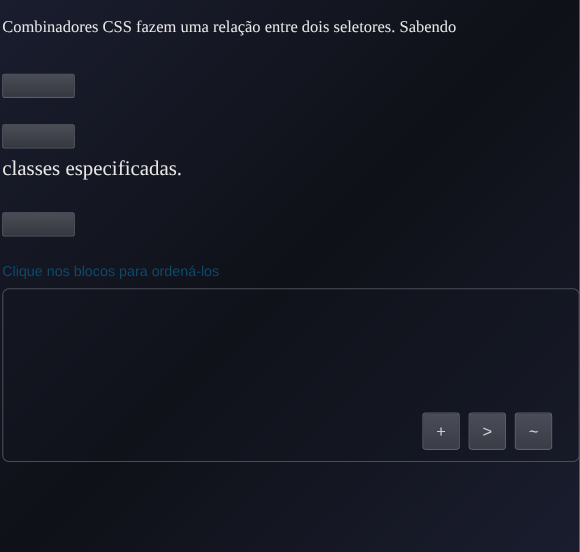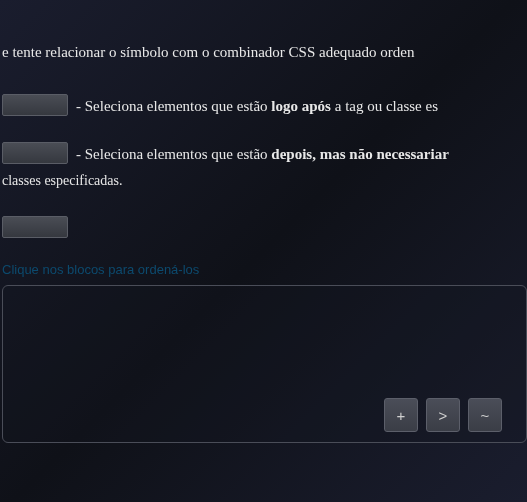--- a/index.html
+++ b/index.html
@@ -76,38 +76,31 @@
       color: #d0d0d0;
       font-size: 15px;
       font-family: Arial, sans-serif;
       cursor: pointer;
     }
   </style>
 </head>
 <body>
 
 <div class="intro-text">
-  <br>
-  <span>e tente relacionar o símbolo com o combinador CSS adequado orden</span>
+  <span>Combinadores CSS fazem uma relação entre dois seletores. Sabendo</span><br>
 </div>
 
 <div class="item-row">
   <div class="slot"></div>
-  <div class="item-desc">
-    <span>- Seleciona elementos que estão </span><b>logo após</b><span> a tag ou classe es</span>
-  </div>
 </div>
 
 <div class="item-row" style="margin-bottom:4px;">
   <div class="slot"></div>
-  <div class="item-desc">
-    <span>- Seleciona elementos que estão </span><b>depois, mas não necessariar</b><span></span>
-  </div>
 </div>
-<div class="item-desc" style="margin-bottom:24px; font-size:14px;">
+<div class="item-desc" style="margin-bottom:24px; font-size:19px;">
   <span>classes especificadas.</span>
 </div>
 
 <div class="item-row">
   <div class="slot"></div>
 </div>
 
 <div class="instruction">Clique nos blocos para ordená-los</div>
 
 <div class="order-area">

